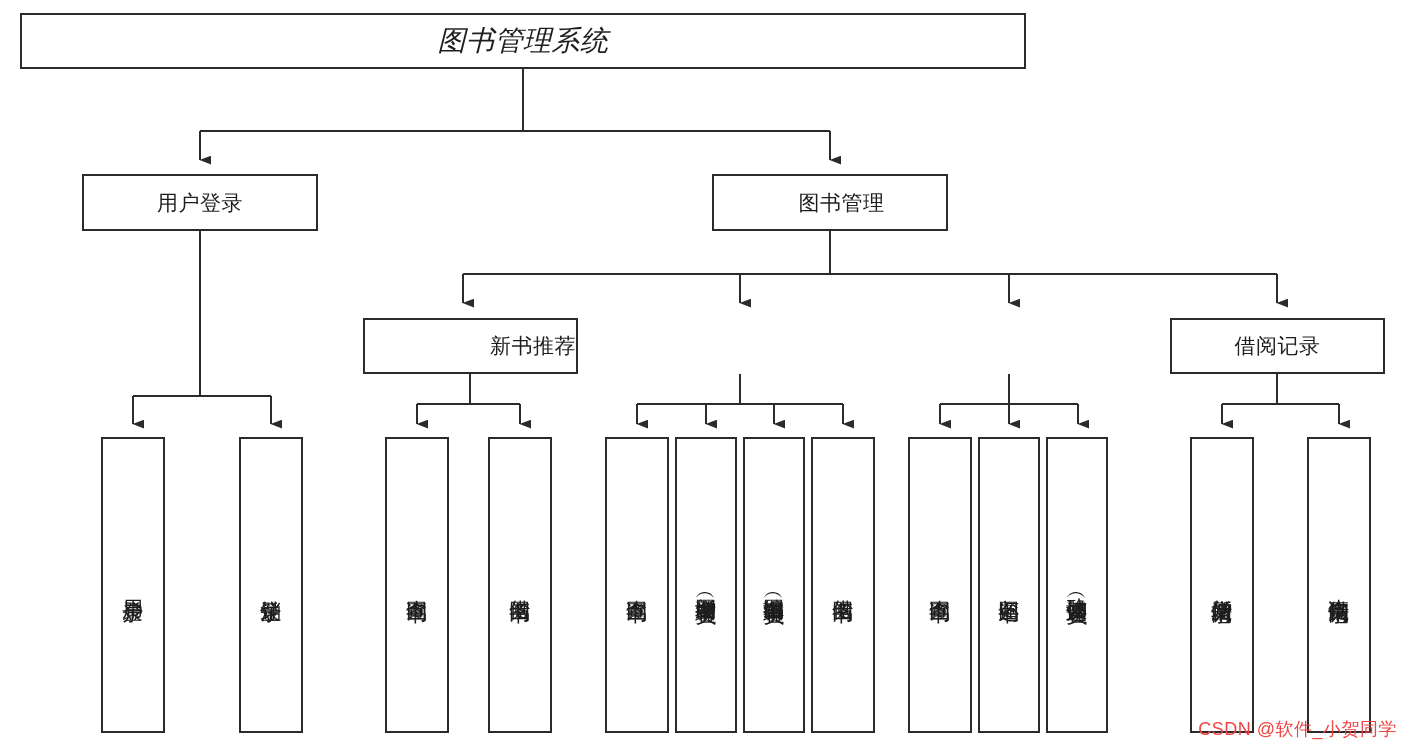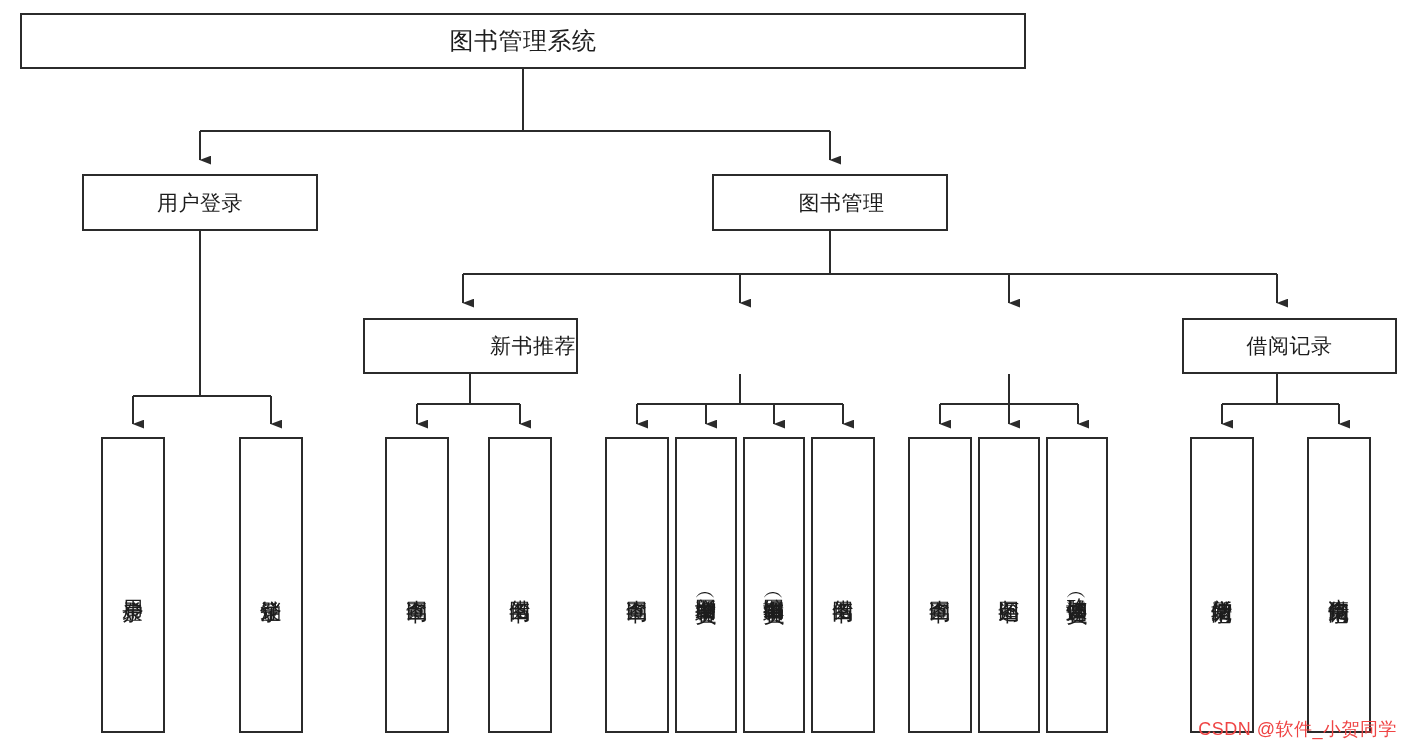--- a/index.html
+++ b/index.html
@@ -44,21 +44,21 @@
   }
   .node-label-v {
     writing-mode: vertical-rl;
     text-orientation: upright;
     font-size: 21px;
     color: #1d1d1d;
     line-height: 1.32;
     letter-spacing: 1px;
     white-space: nowrap;
   }
-  .level-root .node-label-h { font-size: 24px; }
+  .level-root .node-label-h { font-size: 28px; font-style: italic; }
   .level-2 .node-label-h { font-size: 21px; }
   .level-3 .node-label-h { font-size: 21px; }
   .watermark {
     position: absolute;
     right: 8px;
     bottom: 6px;
     font-size: 18px;
     color: #ef4444;
     white-space: nowrap;
     letter-spacing: 0.5px;
@@ -131,21 +131,21 @@
   <div class="node-box level-2" style="left:712px; top:174px; width:236px; height:57px;padding-left:23px;">
     <span class="node-label-h">图书管理</span>
   </div>
 
   <div class="node-box level-3" style="left:363px; top:318px; width:215px; height:56px;justify-content:flex-end;">
     <span class="node-label-h">新书推荐</span>
   </div>
 
 
 
-  <div class="node-box level-3" style="left:1170px; top:318px; width:215px; height:56px;margin-left:12px;">
+  <div class="node-box level-3" style="left:1170px; top:318px; width:215px; height:56px;">
     <span class="node-label-h">借阅记录</span>
   </div>
 
   <div class="node-box leaf" style="left:101px; top:437px; width:64px; height:296px;">
     <span class="node-label-v">用户登录</span>
   </div>
 
   <div class="node-box leaf" style="left:239px; top:437px; width:64px; height:296px;">
     <span class="node-label-v">注销登录</span>
   </div>

